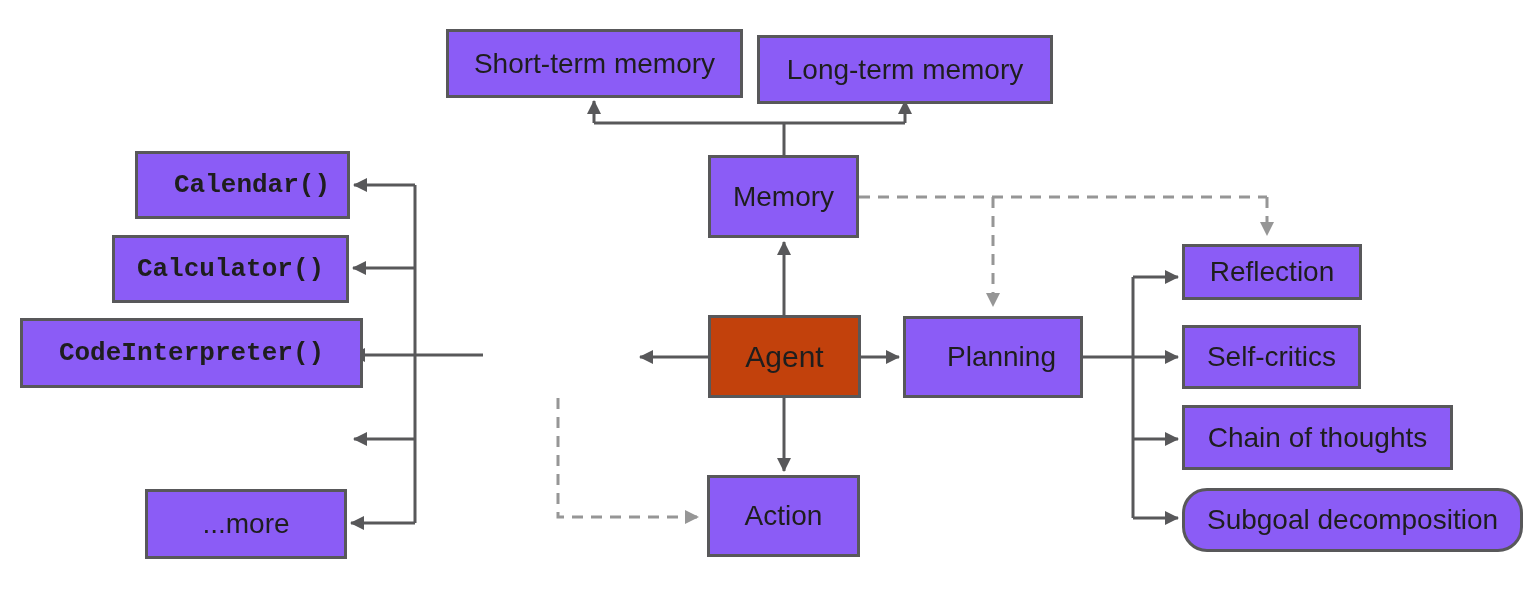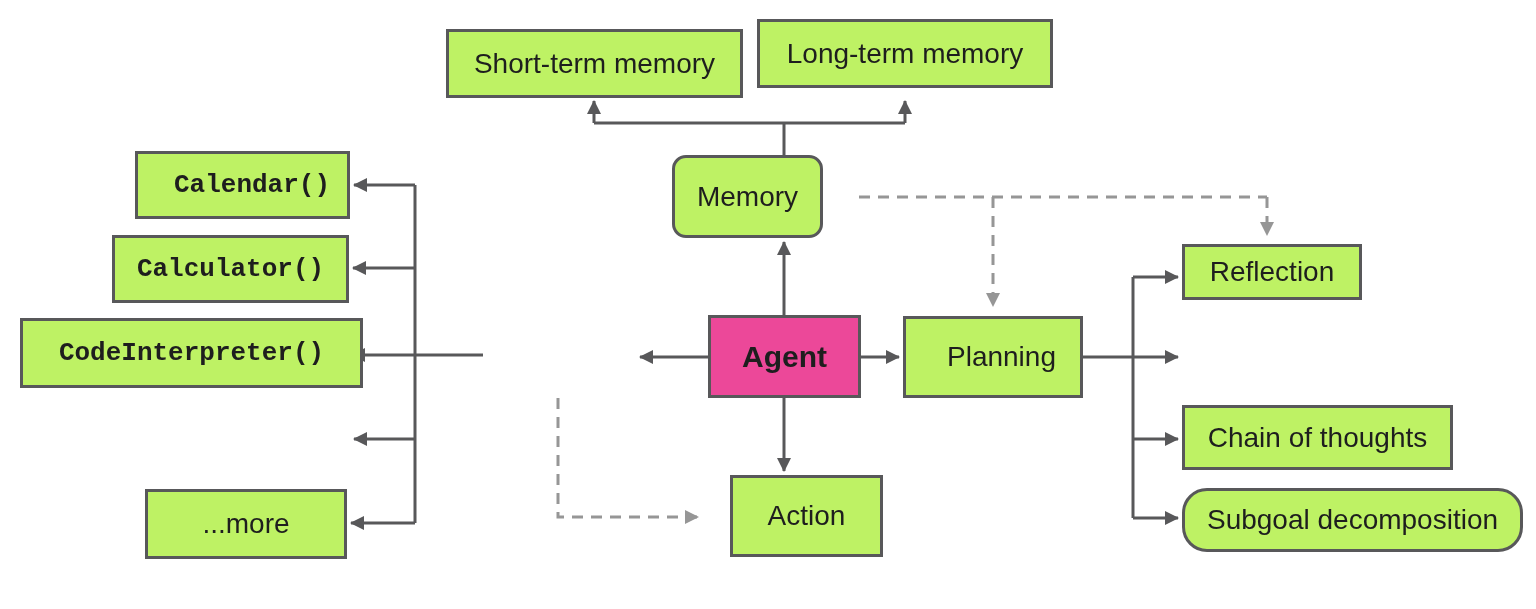--- a/index.html
+++ b/index.html
@@ -18,48 +18,48 @@
   #edges {
     position: absolute;
     left: 0;
     top: 0;
     width: 1536px;
     height: 609px;
   }
   .node {
     position: absolute;
     box-sizing: border-box;
-    background: #bef264;
+    background: #8b5cf6;
     border: 3px solid #58585a;
     color: #1e1e1e;
     display: flex;
     align-items: center;
     justify-content: center;
     font-size: 28px;
     line-height: 1;
     white-space: nowrap;
   }
   .node.mono {
     font-family: "Liberation Mono", "DejaVu Sans Mono", monospace;
     font-weight: bold;
     font-size: 26px;
   }
   .node.agent {
-    background: #ec4899;
-    font-weight: bold;
+    background: #c2410c;
+    font-weight: normal;
     font-size: 30px;
   }
   
   #n-short-term      { left: 446px;  top: 29px;  width: 297px; height: 69px; }
-  #n-long-term       { left: 757px;  top: 19px;  width: 296px; height: 69px; }
-  #n-memory          { left: 672px;  top: 155px; width: 151px; height: 83px; border-radius: 14px; }
+  #n-long-term       { left: 757px;  top: 35px;  width: 296px; height: 69px; }
+  #n-memory          { left: 708px;  top: 155px; width: 151px; height: 83px; }
   #n-agent           { left: 708px;  top: 315px; width: 153px; height: 83px; }
   #n-tools           { left: 482px;  top: 315px; width: 154px; height: 83px; }
   #n-planning        { left: 903px;  top: 316px; width: 180px; height: 82px; padding-left: 17px; }
-  #n-action          { left: 730px;  top: 475px; width: 153px; height: 82px; }
+  #n-action          { left: 707px;  top: 475px; width: 153px; height: 82px; }
   #n-calendar        { left: 135px;  top: 151px; width: 215px; height: 68px; padding-left: 19px; }
   #n-calculator      { left: 112px;  top: 235px; width: 237px; height: 68px; }
   #n-codeinterpreter { left: 20px;    top: 318px; width: 343px; height: 70px; }
   #n-search          { left: 189px;  top: 404px; width: 161px; height: 70px; }
   #n-more            { left: 145px;  top: 489px; width: 202px; height: 70px; }
   #n-reflection      { left: 1182px; top: 244px; width: 180px; height: 56px; }
   #n-selfcritics     { left: 1182px; top: 325px; width: 179px; height: 64px; }
   #n-chain           { left: 1182px; top: 405px; width: 271px; height: 65px; }
   #n-subgoal         { left: 1182px; top: 488px; width: 341px; height: 64px; border-radius: 25px; }
 
@@ -124,16 +124,17 @@
   <div class="node agent" id="n-agent">Agent</div>
   <div class="node" id="n-planning">Planning</div>
   <div class="node" id="n-action">Action</div>
 
   <div class="node mono" id="n-calendar">Calendar()</div>
   <div class="node mono" id="n-calculator">Calculator()</div>
   <div class="node mono" id="n-codeinterpreter">CodeInterpreter()</div>
   <div class="node" id="n-more">...more</div>
 
   <div class="node" id="n-reflection">Reflection</div>
+  <div class="node" id="n-selfcritics">Self-critics</div>
   <div class="node" id="n-chain">Chain of thoughts</div>
   <div class="node" id="n-subgoal">Subgoal decomposition</div>
 
 </div>
 
 </body></html>

